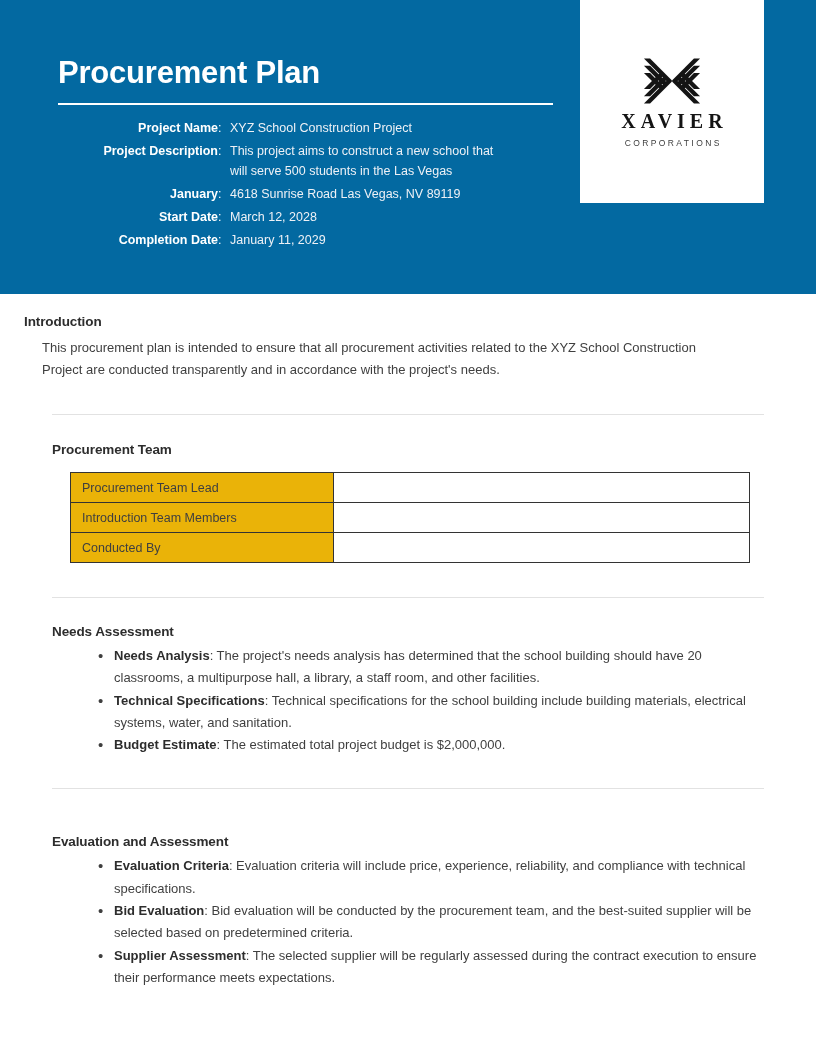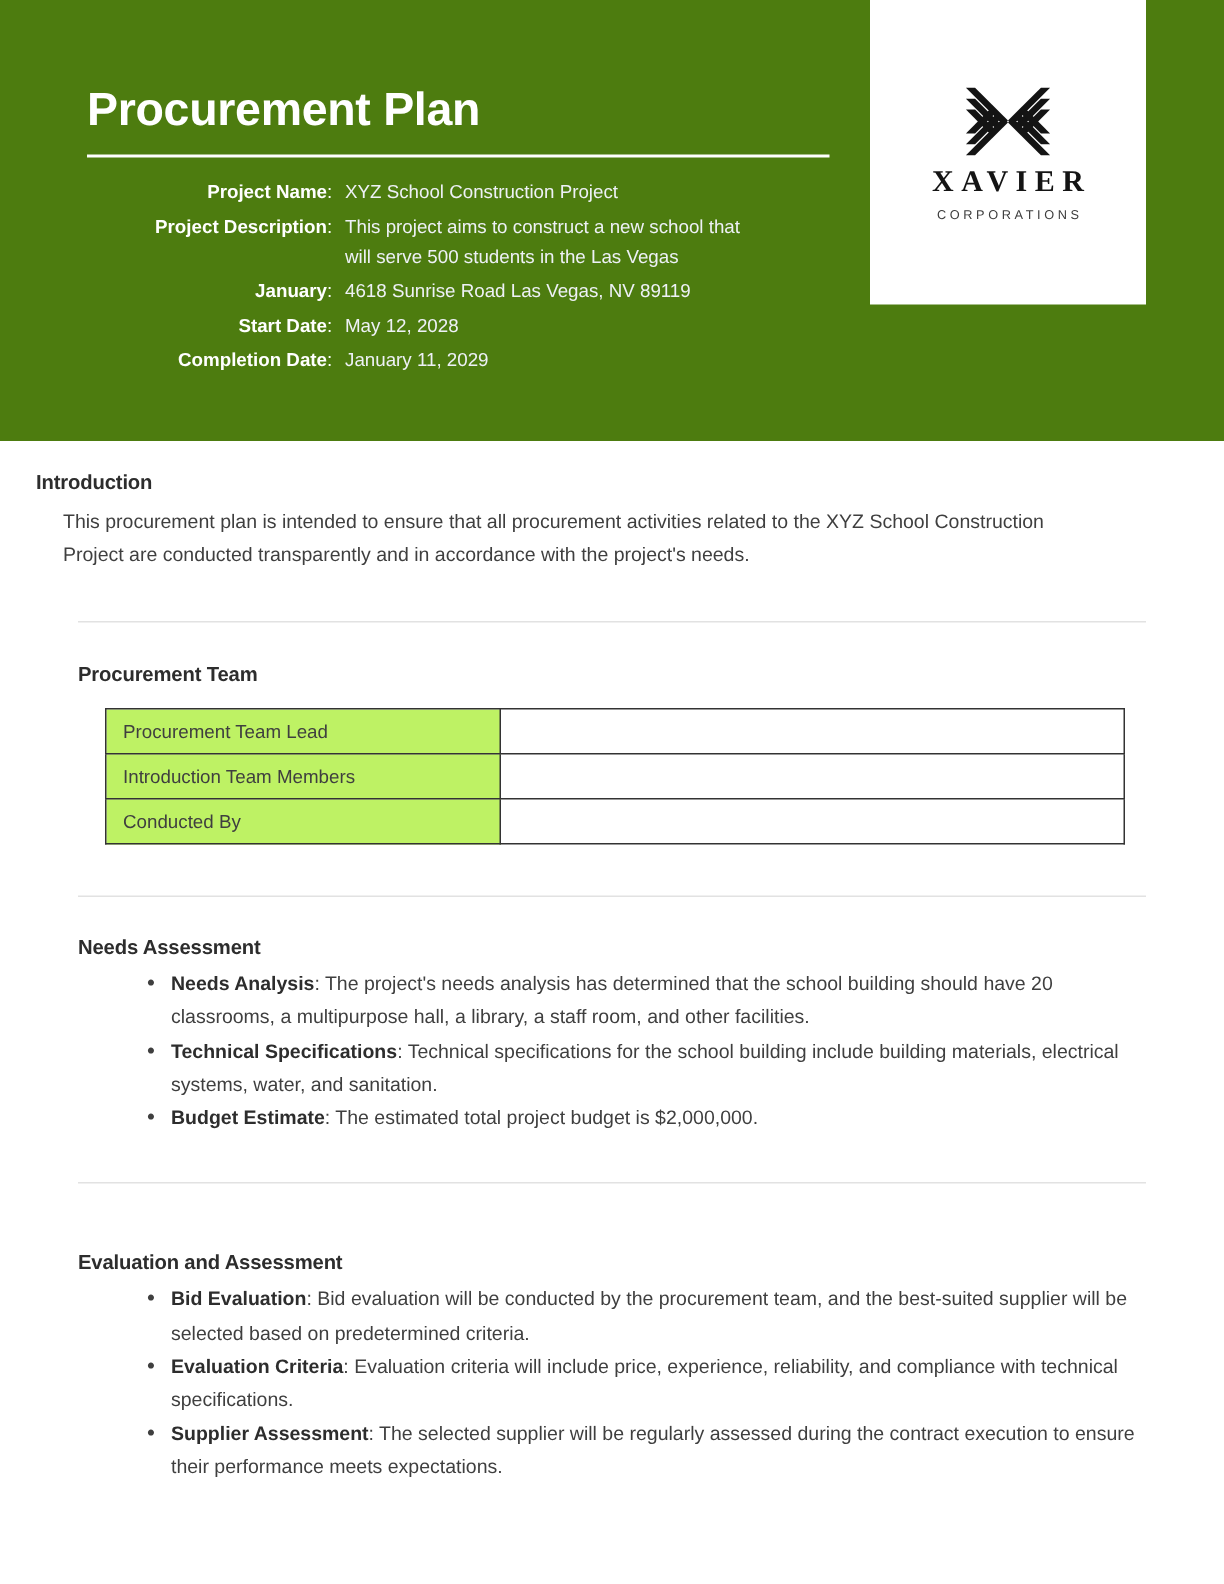--- a/index.html
+++ b/index.html
@@ -16,21 +16,21 @@
     position: relative;
   }
 
   
   .banner {
     position: absolute;
     left: 0;
     top: 0;
     width: 816px;
     height: 294px;
-    background: #4d7c0f;
+    background: #0369a1;
   }
   .logo-box {
     position: absolute;
     left: 580px;
     top: 0;
     width: 184px;
     height: 203px;
     background: #ffffff;
     display: flex;
     flex-direction: column;
@@ -160,21 +160,21 @@
   table.team-table td {
     border: 1px solid #333333;
     height: 29px;
     padding: 0 11px;
     font-size: 12.5px;
     color: #3f3f3f;
     vertical-align: middle;
   }
   table.team-table td.lbl {
     width: 240px;
-    background: #bef264;
+    background: #eab308;
   }
   table.team-table td.val {
     background: #ffffff;
   }
 
   
   ul.bullets {
     margin: 6px 0 0 0;
     padding: 0 0 0 46px;
     list-style: none;
@@ -233,21 +233,21 @@
       </span>
     </div>
     <div class="meta-row">
       <span class="meta-label">January</span>
       <span class="meta-colon">:</span>
       <span class="meta-value">4618 Sunrise Road Las Vegas, NV 89119</span>
     </div>
     <div class="meta-row">
       <span class="meta-label">Start Date</span>
       <span class="meta-colon">:</span>
-      <span class="meta-value">May 12, 2028</span>
+      <span class="meta-value">March 12, 2028</span>
     </div>
     <div class="meta-row">
       <span class="meta-label">Completion Date</span>
       <span class="meta-colon">:</span>
       <span class="meta-value">January 11, 2029</span>
     </div>
   </div>
 
   <div class="logo-box">
     <svg class="logo-mark" viewBox="0 0 100 82">
@@ -320,24 +320,24 @@
       </li>
     </ul>
   </div>
 
   <div class="divider sp-after-needs"></div>
 
   <div class="section sp-eval">
     <div class="section-title">Evaluation and Assessment</div>
     <ul class="bullets">
       <li>
+        <b>Evaluation Criteria</b><span>: Evaluation criteria will include price, experience, reliability, and compliance with technical specifications.</span>
+      </li>
+      <li>
         <b>Bid Evaluation</b><span>: Bid evaluation will be conducted by the procurement team, and the best-suited supplier will be selected based on predetermined criteria.</span>
       </li>
       <li>
-        <b>Evaluation Criteria</b><span>: Evaluation criteria will include price, experience, reliability, and compliance with technical specifications.</span>
-      </li>
-      <li>
         <b>Supplier Assessment</b><span>: The selected supplier will be regularly assessed during the contract execution to ensure their performance meets expectations.</span>
       </li>
     </ul>
   </div>
 
 </div>
 
 </body></html>

